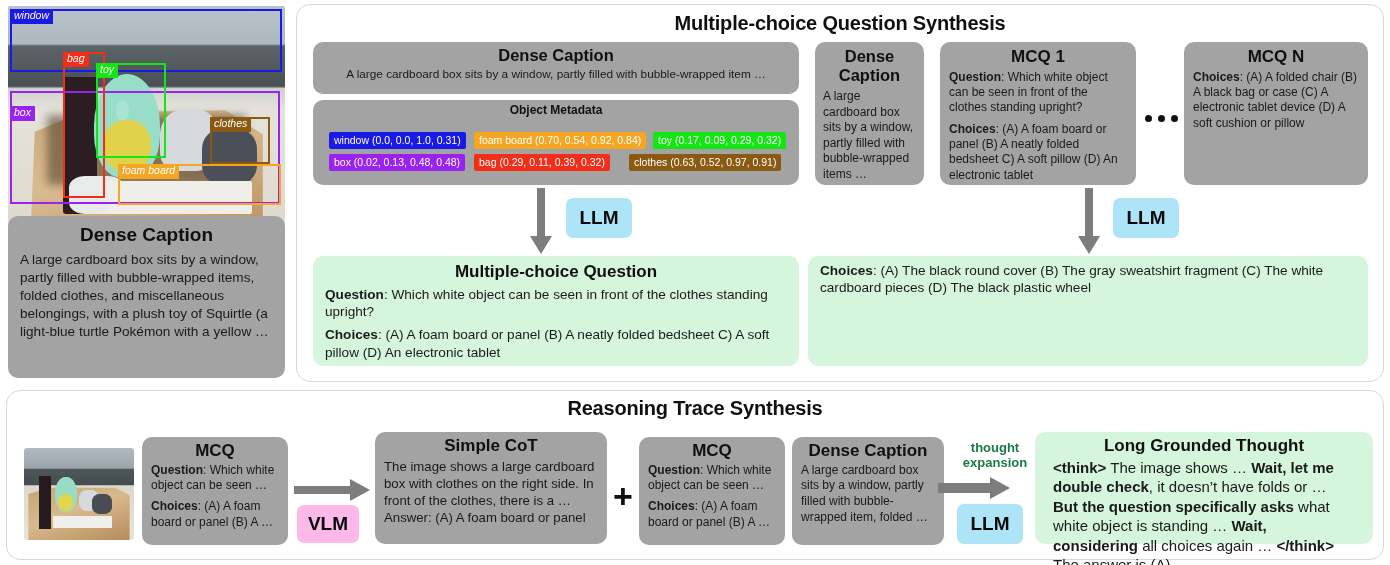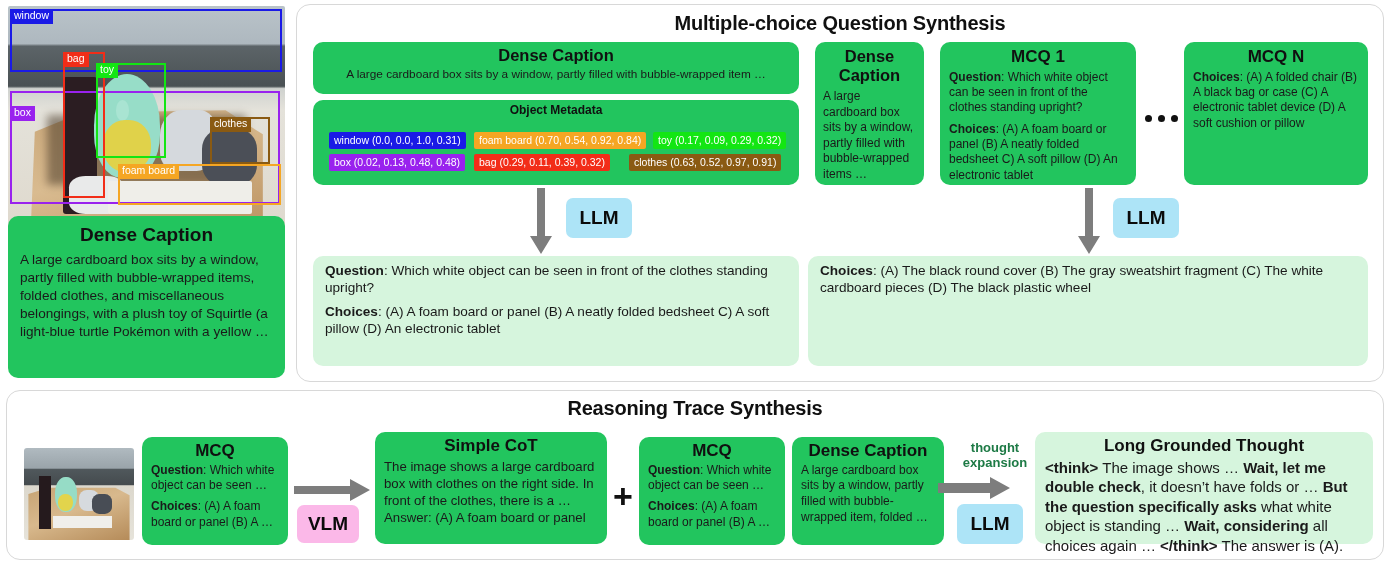--- a/index.html
+++ b/index.html
@@ -21,21 +21,21 @@
   }
   .section-title {
     text-align: center;
     font-size: 20px;
     font-weight: 700;
     letter-spacing: -0.2px;
     color: #101010;
   }
   .card {
     position: absolute;
-    background: #22c55e;
+    background: #a3a3a3;
     border-radius: 10px;
     padding: 6px 10px;
   }
   .card.green { background: #d6f5dd; }
   .card-title {
     text-align: center;
     font-weight: 700;
     color: #101010;
     line-height: 1.15;
   }
@@ -45,20 +45,21 @@
   }
   .card-body b { font-weight: 700; }
   .para + .para { margin-top: 6px; }
 
   
   #photo-main {
     position: absolute; left: 8px; top: 6px; width: 277px; height: 236px;
     border-radius: 2px; overflow: hidden;
     background: linear-gradient(#b9c3c9 0%, #aeb8bf 16%, #5c6468 17%, #4a5154 34%,
                 #cfd2cf 35%, #e4e2da 44%, #ded8cc 100%);
+    font-style: italic;
   }
   #photo-main .boxbody {
     position:absolute; left:8%; top:43%; width:84%; height:57%;
     background: linear-gradient(160deg,#c9a678 0%, #d9bb90 40%, #b98f5d 100%);
     clip-path: polygon(2% 18%, 22% 4%, 84% 2%, 100% 20%, 100% 100%, 0% 100%);
   }
   #photo-main .inner-shadow{
     position:absolute; left:14%; top:46%; width:72%; height:30%;
     background:#4a3a28; opacity:.55; filter: blur(4px);
   }
@@ -208,20 +209,21 @@
     <div class="chip" style="left:161px; top:54px; background:#f22d18;">bag (0.29, 0.11, 0.39, 0.32)</div>
     <div class="chip" style="left:316px; top:54px; background:#8a5a12;">clothes (0.63, 0.52, 0.97, 0.91)</div>
   </div>
 
   <svg class="arrow-down" style="left:530px; top:188px; height:66px;" viewBox="0 0 22 66">
     <path d="M7,0 H15 V48 H22 L11,66 L0,48 H7 Z" fill="#7d7d7d"></path>
   </svg>
   <div class="llm-badge" style="left:566px; top:198px; width:66px; height:40px;">LLM</div>
 
   <div class="card green" style="left:313px; top:256px; width:486px; height:110px; padding:6px 12px 8px;">
+    <div class="card-title" style="font-size:17px; margin-bottom:4px;">Multiple-choice Question</div>
     <div class="card-body para" style="font-size:13.6px;">
       <b>Question</b><span>: Which white object can be seen in front of the clothes standing upright?</span>
     </div>
     <div class="card-body para" style="font-size:13.6px;">
       <b>Choices</b><span>: (A) A foam board or panel (B) A neatly folded bedsheet C) A soft pillow (D) An electronic tablet</span>
     </div>
   </div>
 
   <div class="card" style="left:815px; top:42px; width:109px; height:143px; padding:5px 8px;">
     <div class="card-title" style="font-size:16.5px;">
@@ -317,20 +319,20 @@
 
   <div class="thought-label" style="left:952px; top:441px; width:86px;">
     <div>thought</div>
     <div>expansion</div>
   </div>
   <svg class="arrow-right" style="left:938px; top:477px; width:72px;" viewBox="0 0 72 22">
     <path d="M0,6 H52 V0 L72,11 L52,22 V16 H0 Z" fill="#7d7d7d"></path>
   </svg>
   <div class="llm-badge" style="left:957px; top:504px; width:66px; height:40px;">LLM</div>
 
-  <div class="card green" style="left:1035px; top:432px; width:338px; height:112px; padding:4px 10px;">
+  <div class="card green" style="left:1035px; top:432px; width:338px; height:112px; padding:4px 18px;">
     <div class="card-title" style="font-size:17px; margin-bottom:2px;">Long Grounded Thought</div>
     <div class="card-body" style="font-size:15px; line-height:1.3;">
       <b>&lt;think&gt;</b><span> The image shows … </span><b>Wait, let me double check</b><span>, it doesn’t have folds or … </span><b>But the question specifically asks</b><span> what white object is standing … </span><b>Wait, considering</b><span> all choices again … </span><b>&lt;/think&gt;</b><span> The answer is (A).</span>
     </div>
   </div>
 
 </div>
 
 </body></html>

